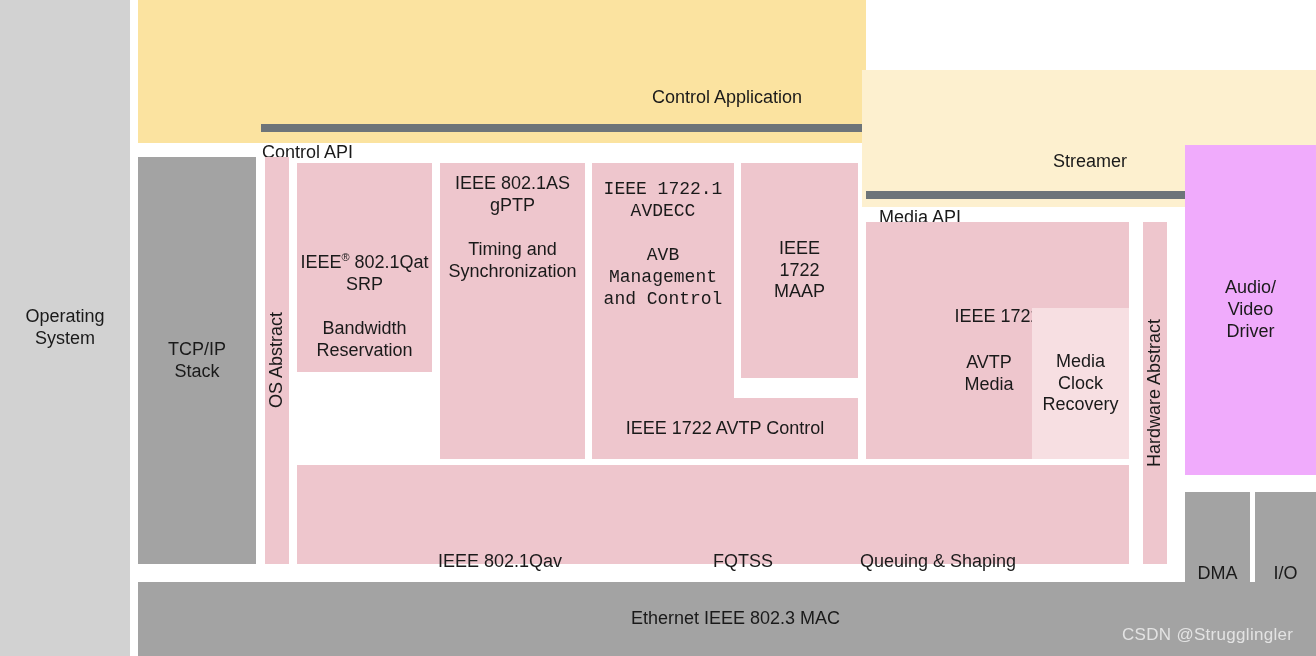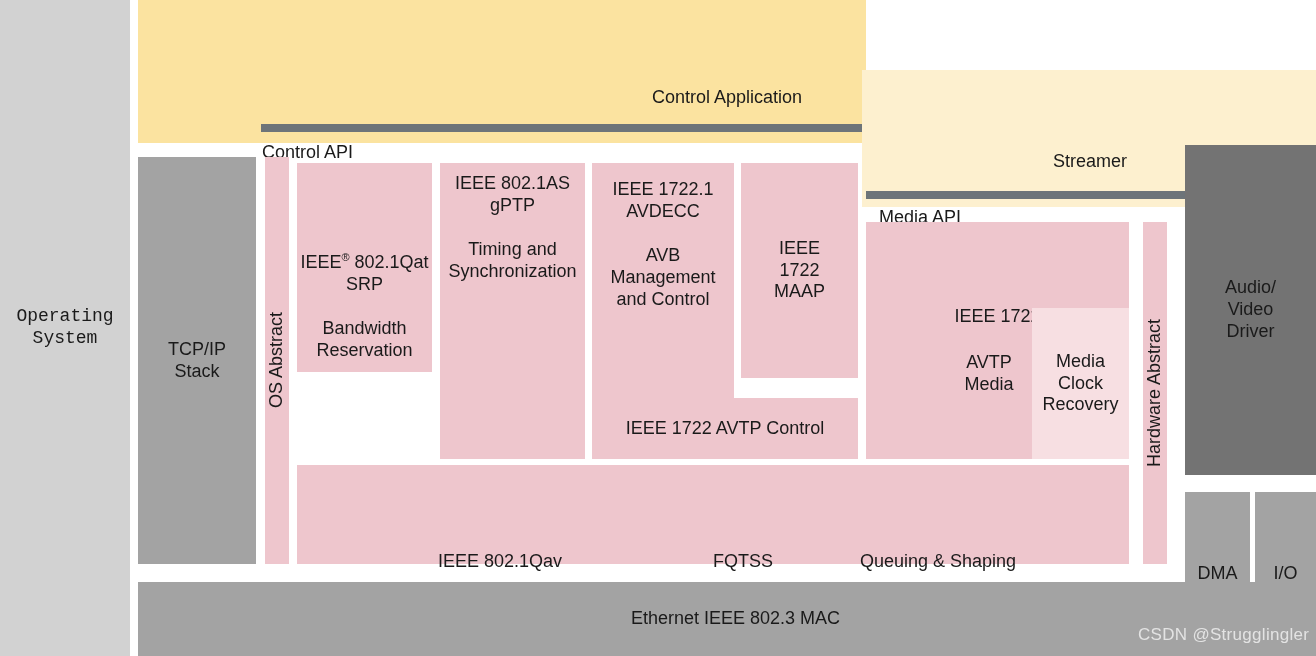--- a/index.html
+++ b/index.html
@@ -43,38 +43,37 @@
   .api-bar {
     position: absolute;
     background: #6d7479;
   }
   .watermark {
     position: absolute;
     font-size: 17px;
     color: #e3e3e3;
     letter-spacing: 0.3px;
     white-space: nowrap;
-    margin-left: 16px;
   }
   
   .c-os      { background: #d2d2d2; }
   .c-yellow  { background: #fbe3a0; }
   .c-cream   { background: #fdf0cf; }
   .c-pink    { background: #eec6cd; }
   .c-pinklt  { background: #f7dfe2; }
   .c-blue    { background: #a3a3a3; }
-  .c-orange  { background: #737373; }
+  .c-orange  { background: #f0abfc; }
   .top-align { align-items: flex-start; padding-top: 10px; }
 </style>
 </head>
 <body>
 
 <div id="canvas">
 
-  <div class="box c-os" style="left:0px; top:0px; width:130px; height:656px;font-family:Liberation Mono, monospace;">
+  <div class="box c-os" style="left:0px; top:0px; width:130px; height:656px;">
     <span>Operating
 System</span>
   </div>
 
   <div class="box c-yellow" style="left:138px; top:0px; width:728px; height:143px;"></div>
   <div class="label-free" style="left:138px; top:46px; width:1178px;">Control Application</div>
 
   <div class="label-free" style="left:262px; top:101px; width:240px; text-align:left;">Control API</div>
   <div class="api-bar" style="left:261px; top:124px; width:605px; height:8px;"></div>
 
@@ -98,21 +97,21 @@
   </div>
 
   <div class="box c-pink top-align" style="left:440px; top:163px; width:145px; height:296px; ">
     <span>IEEE 802.1AS
 gPTP
 
 Timing and
 Synchronization</span>
   </div>
 
-  <div class="box c-pink top-align" style="left:592px; top:163px; width:142px; height:269px; padding-top:16px;">
+  <div class="box c-pink top-align" style="left:592px; top:163px; width:142px; height:269px; padding-top:16px;font-family:Liberation Mono, monospace;">
     <span>IEEE 1722.1
 AVDECC
 
 AVB
 Management
 and Control</span>
   </div>
 
   <div class="box c-pink" style="left:741px; top:163px; width:117px; height:215px;">
     <span>IEEE

